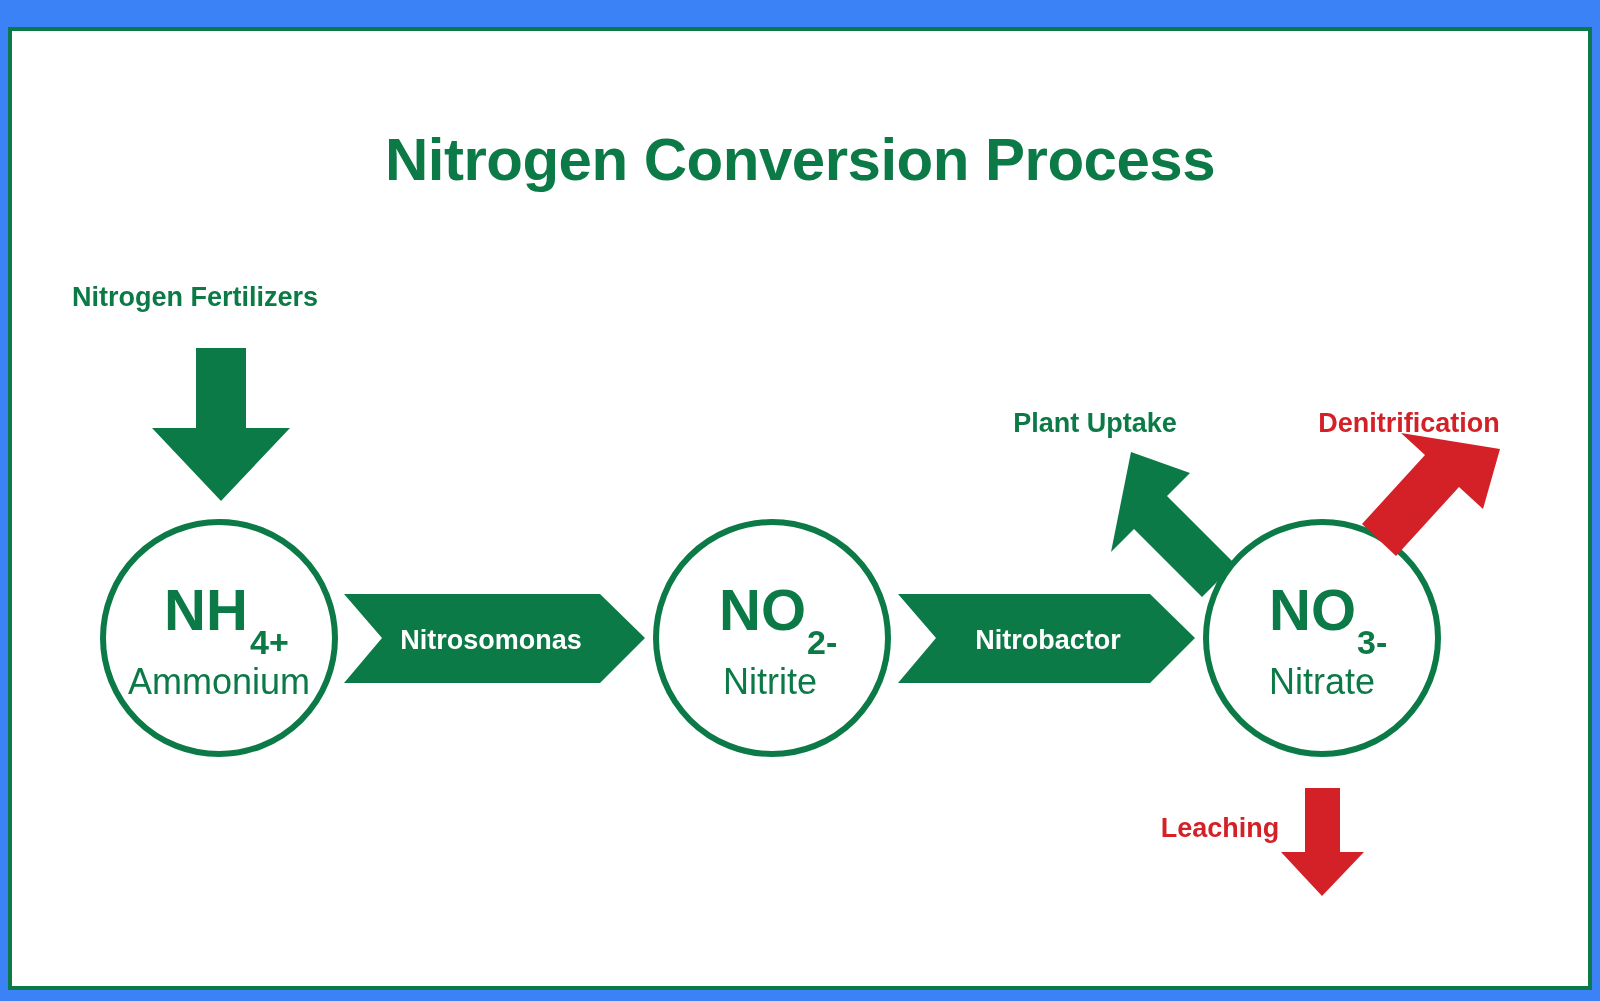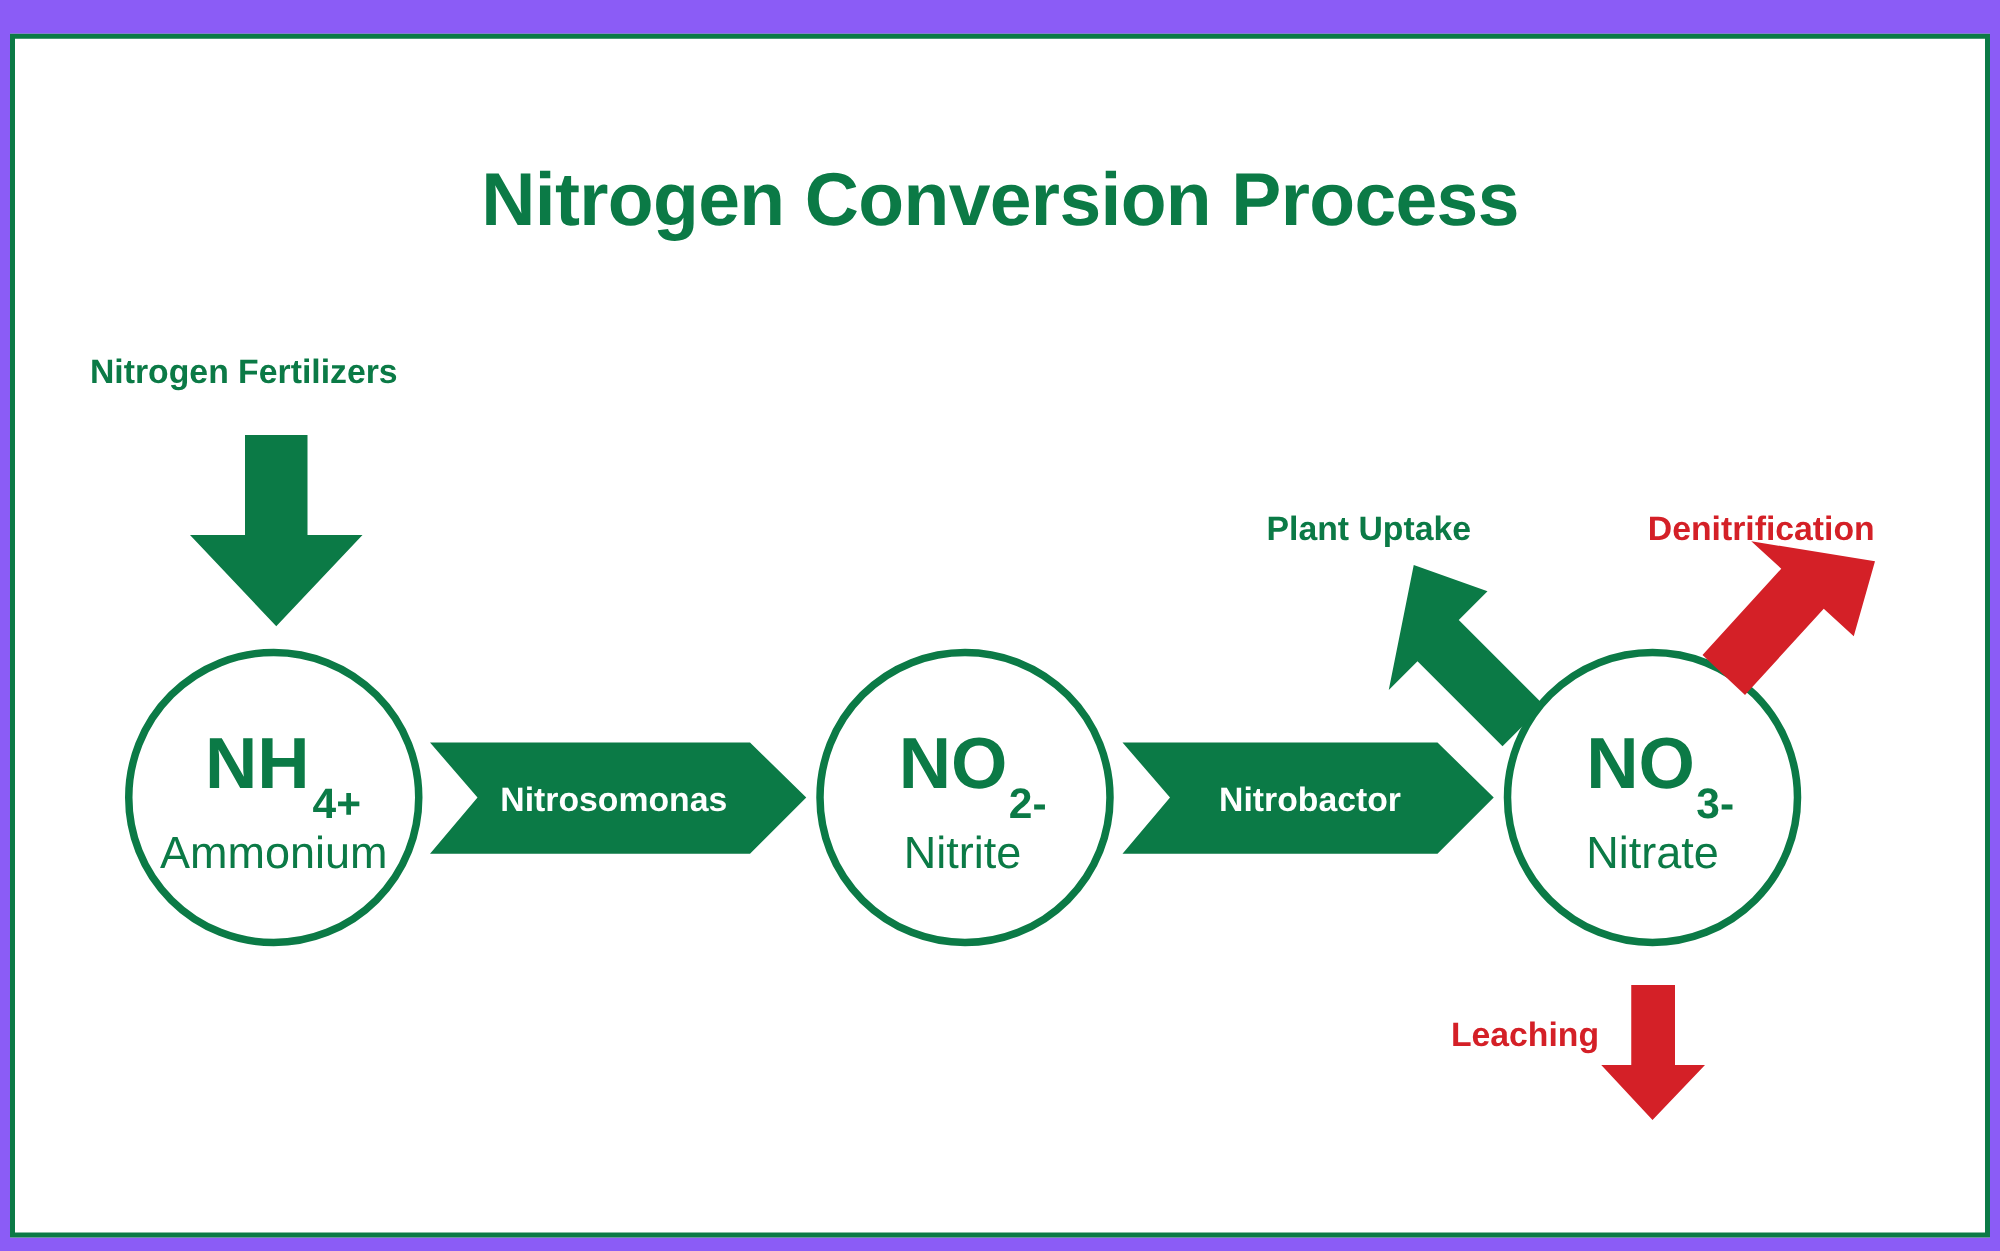--- a/index.html
+++ b/index.html
@@ -8,21 +8,21 @@
     padding: 0;
     background: #ffffff;
   }
   body {
     font-family: "Liberation Sans", sans-serif;
   }
   #canvas {
     position: relative;
     width: 1600px;
     height: 1001px;
-    background: #8b5cf6;
+    background: #3b82f6;
     overflow: hidden;
   }
   #frame {
     position: absolute;
     left: 8px;
     top: 27px;
     width: 1584px;
     height: 963px;
     border: 4px solid #0b7a46;
     box-sizing: border-box;

